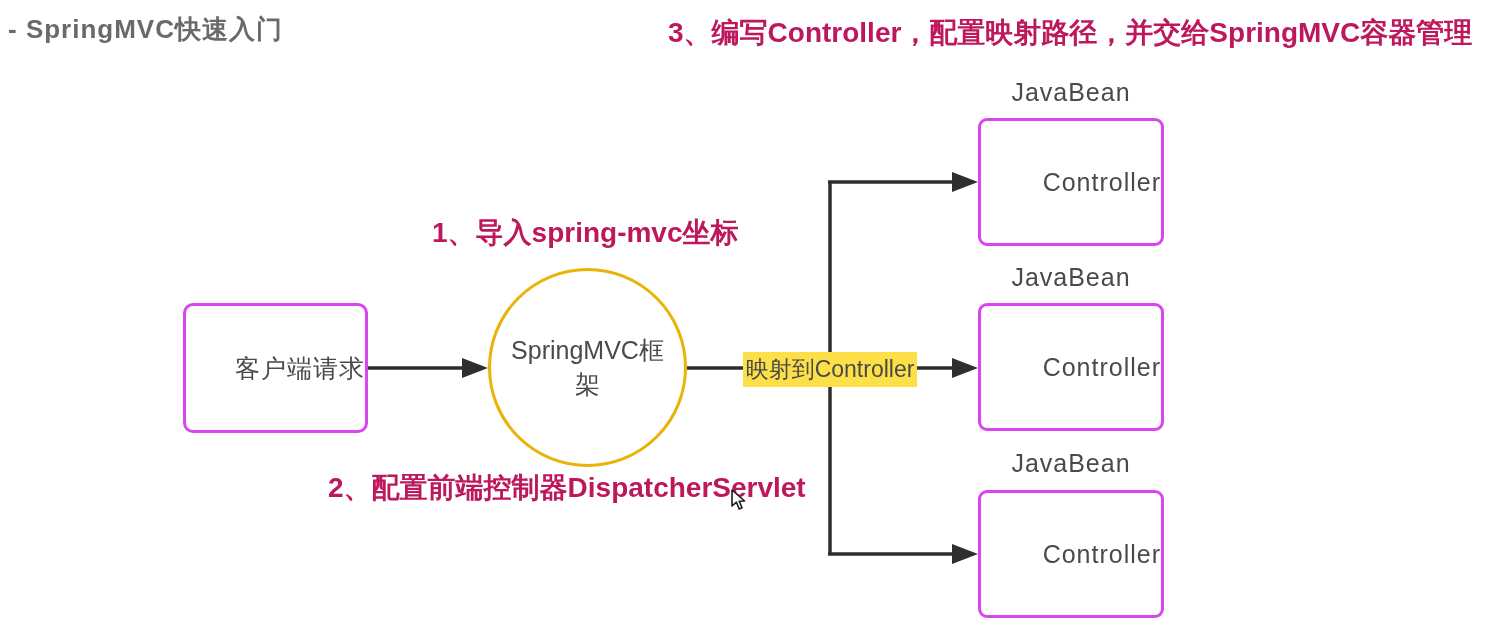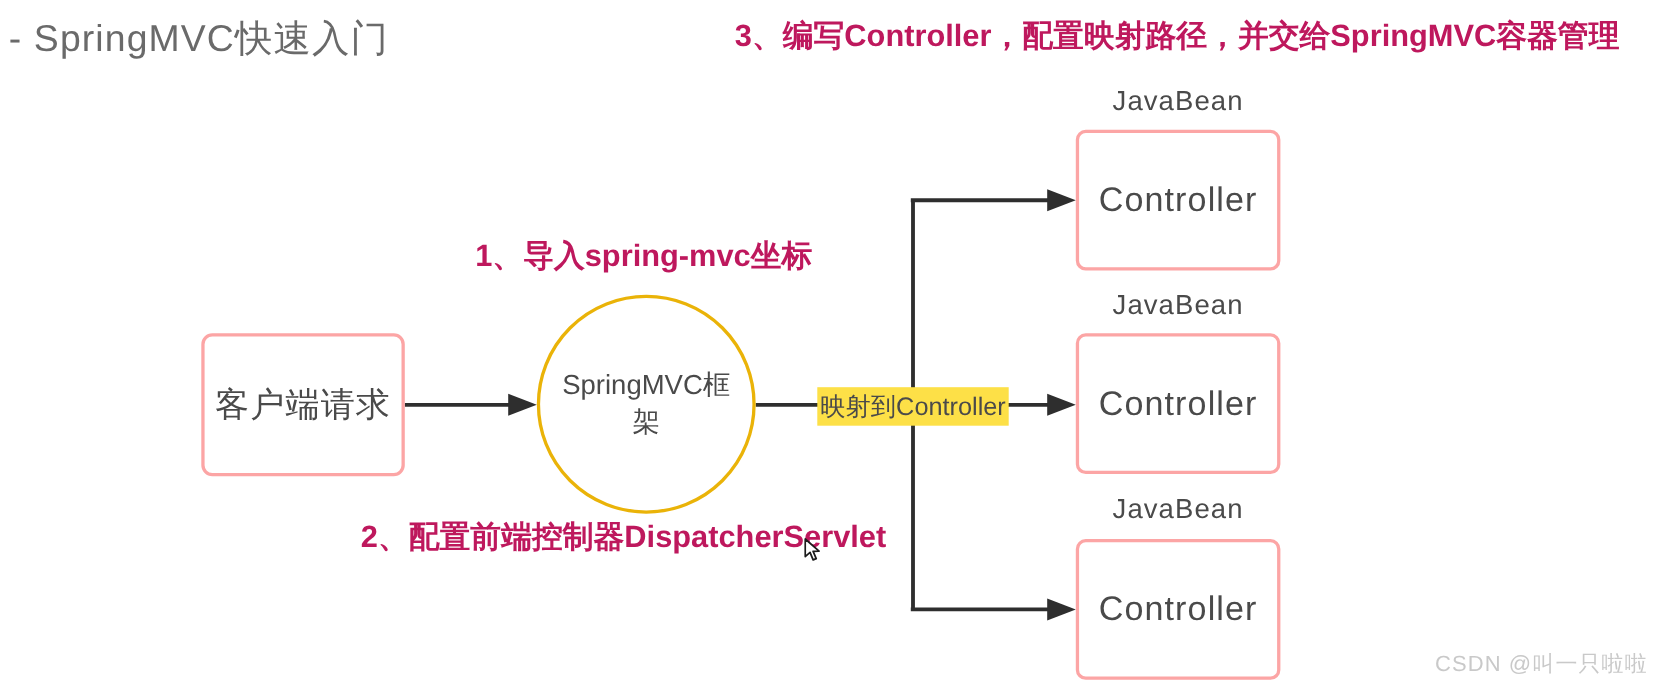--- a/index.html
+++ b/index.html
@@ -8,47 +8,47 @@
     width: 1504px;
     height: 625px;
     background: #ffffff;
     overflow: hidden;
     font-family: "Liberation Sans", "DejaVu Sans", sans-serif;
   }
   .abs { position: absolute; }
 
   .page-title {
     left: 8px; top: 12px;
-    font-size: 34px;
-    font-weight: 400;
+    font-size: 26px;
+    font-weight: 700;
     color: #6a6a6a;
     letter-spacing: 1px;
     white-space: nowrap;
   }
 
   .red-note {
     color: #be185d;
     font-weight: 700;
     font-size: 28px;
     white-space: nowrap;
   }
   .note-step3 { left: 668px; top: 14px; }
   .note-step1 { left: 432px; top: 214px; }
   .note-step2 { left: 328px; top: 469px; }
 
   .node-box {
     box-sizing: border-box;
-    border: 3px solid #fca5a5;
+    border: 3px solid #d946ef;
     border-radius: 10px;
     background: #ffffff;
     display: flex;
     align-items: center;
-    justify-content: center;
+    justify-content: flex-end;
     color: #4a4a4a;
-    font-size: 31px;
+    font-size: 25px;
     letter-spacing: 1px;
   }
   .client-box { left: 183px; top: 303px; width: 185px; height: 130px; }
 
   .framework-circle {
     box-sizing: border-box;
     left: 488px; top: 268px;
     width: 199px; height: 199px;
     border: 3px solid #eab308;
     border-radius: 50%;
@@ -147,15 +147,14 @@
 
   <div class="abs javabean-label" style="left:978px; top:449px;">JavaBean</div>
   <div class="abs node-box controller-box" style="left:978px; top:490px;">
     <span>Controller</span>
   </div>
 
   <svg class="abs" style="left:731px; top:489px;" width="18" height="24" viewBox="0 0 18 24">
     <polygon points="1,1 1,17 5.4,13.2 8.2,20 11,18.8 8.2,12.2 13.6,12" fill="#ffffff" stroke="#1c1c1c" stroke-width="1.6" stroke-linejoin="round"></polygon>
   </svg>
 
-  <div class="abs watermark">CSDN @叫一只啦啦</div>
 
 </div>
 
 </body></html>

